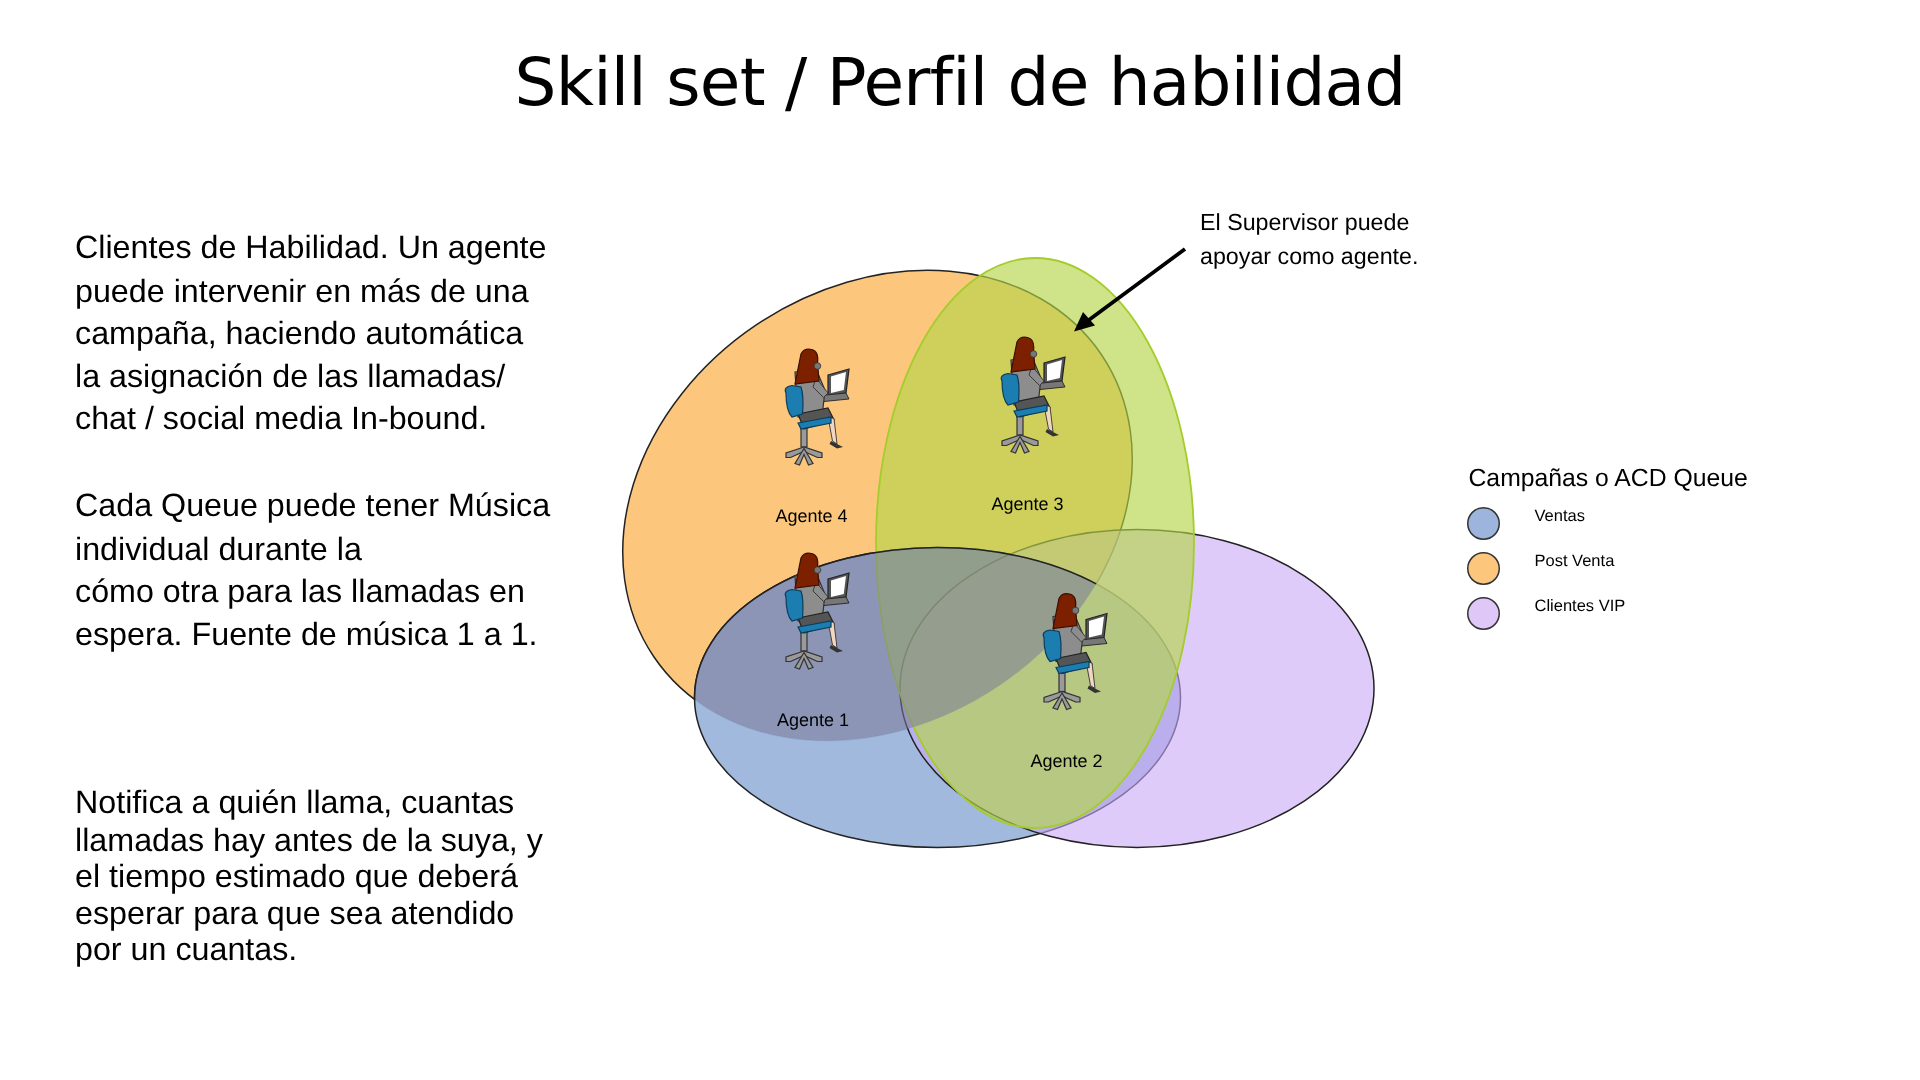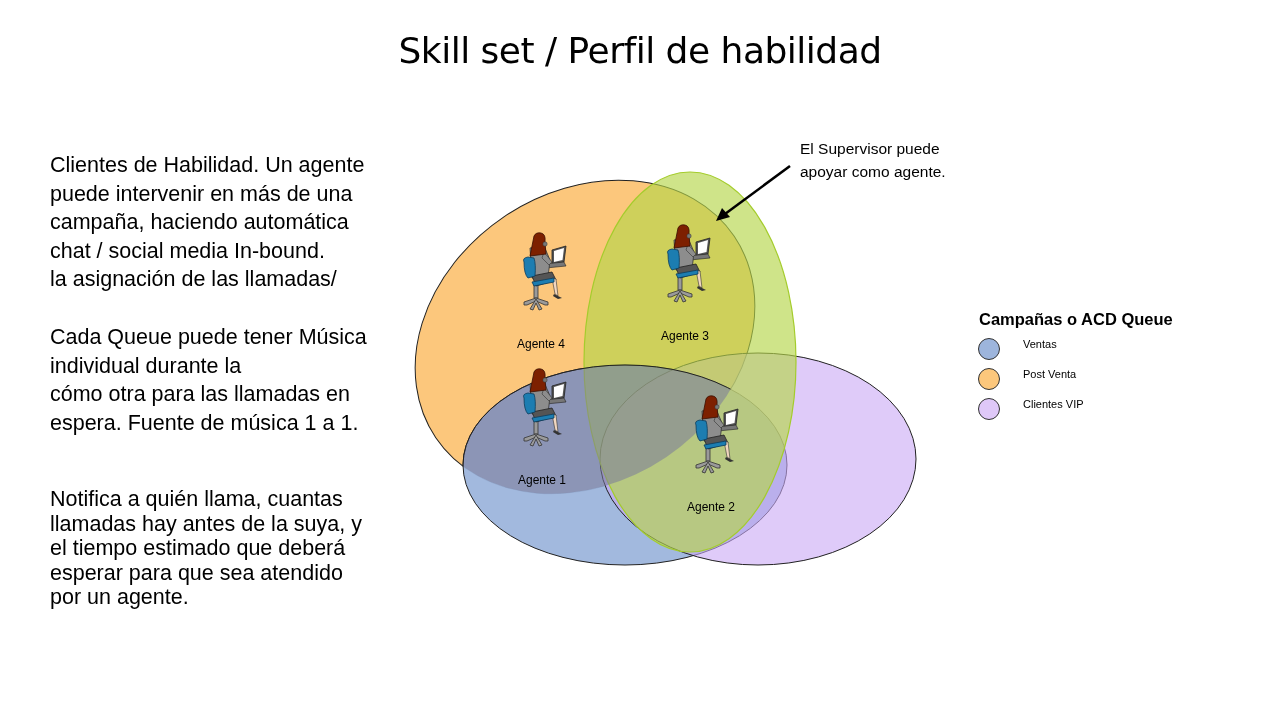--- a/index.html
+++ b/index.html
@@ -2,70 +2,70 @@
 <html><head>
   <meta charset="utf-8">
   <style>
     html, body { margin: 0; padding: 0; }
     body {
       width: 1280px; height: 720px; background: #ffffff; position: relative; overflow: hidden;
       font-family: "Liberation Sans", sans-serif; color: #000;
     }
     .title {
       position: absolute; left: 0; top: 30px; width: 1280px; text-align: center;
-      font-family: "DejaVu Sans", sans-serif; font-size: 36px; font-weight: normal; letter-spacing: -0.5px;
+      font-family: "DejaVu Sans", sans-serif; font-size: 44px; font-weight: normal; letter-spacing: -0.5px;
     }
     .para {
       position: absolute; left: 50px; width: 370px; font-size: 21.5px; line-height: 28.5px; margin: 0;
     }
     .para.p1 { top: 151px; }
     .para.p2 { top: 323px; }
-    .para.p3 { top: 487px; line-height: 24.5px; }
+    .para.p3 { top: 523px; line-height: 24.5px; }
     .para span { display: block; white-space: nowrap; }
     svg.diagram { position: absolute; left: 0; top: 0; }
     .note {
       position: absolute; left: 800px; top: 137px; font-size: 15.5px; line-height: 23px;
     }
     .note span { display: block; white-space: nowrap; }
     .legend { position: absolute; left: 975px; top: 310px; }
-    .legend-title { font-size: 16.5px; font-weight: bold; white-space: nowrap; margin: 0 0 6px 4px; }
+    .legend-title { font-size: 16.5px; font-weight: normal; white-space: nowrap; margin: 0 0 6px 4px; }
     .legend-item { position: relative; height: 30px; }
     .legend-swatch {
       position: absolute; left: 3px; top: 3px; width: 20px; height: 20px; border-radius: 50%;
       border: 1px solid #333;
     }
     .legend-label { position: absolute; left: 48px; top: 3px; font-size: 11px; white-space: nowrap; }
     .agent-label { font-family: "Liberation Sans", sans-serif; font-size: 12px; fill: #000; }
   </style>
 </head>
 <body>
 
 <div class="title">Skill set / Perfil de habilidad</div>
 
 <p class="para p1">
   <span>Clientes de Habilidad. Un agente</span>
   <span>puede intervenir en más de una</span>
   <span>campaña, haciendo automática</span>
+  <span>la asignación de las llamadas/</span>
   <span>chat / social media In-bound.</span>
-  <span>la asignación de las llamadas/</span>
 </p>
 
 <p class="para p2">
   <span>Cada Queue puede tener Música</span>
   <span>individual durante la</span>
   <span>cómo otra para las llamadas en</span>
   <span>espera. Fuente de música 1 a 1.</span>
 </p>
 
 <p class="para p3">
   <span>Notifica a quién llama, cuantas</span>
   <span>llamadas hay antes de la suya, y</span>
   <span>el tiempo estimado que deberá</span>
   <span>esperar para que sea atendido</span>
-  <span>por un agente.</span>
+  <span>por un cuantas.</span>
 </p>
 
 <svg class="diagram" width="1280" height="720" viewBox="0 0 1280 720" xmlns="http://www.w3.org/2000/svg">
   <defs>
     <g id="agent">
 
       <g stroke="#333" stroke-width="0.8" fill="#9a9a9a">
         <rect x="16" y="52" width="4" height="14"></rect>
         <path d="M18 66 L6 70 L6 73 L9 73 L18 69 L27 73 L30 73 L30 70 Z"></path>
         <path d="M18 67 L12 77 L15 78 L18 71 L21 78 L24 77 Z"></path>

